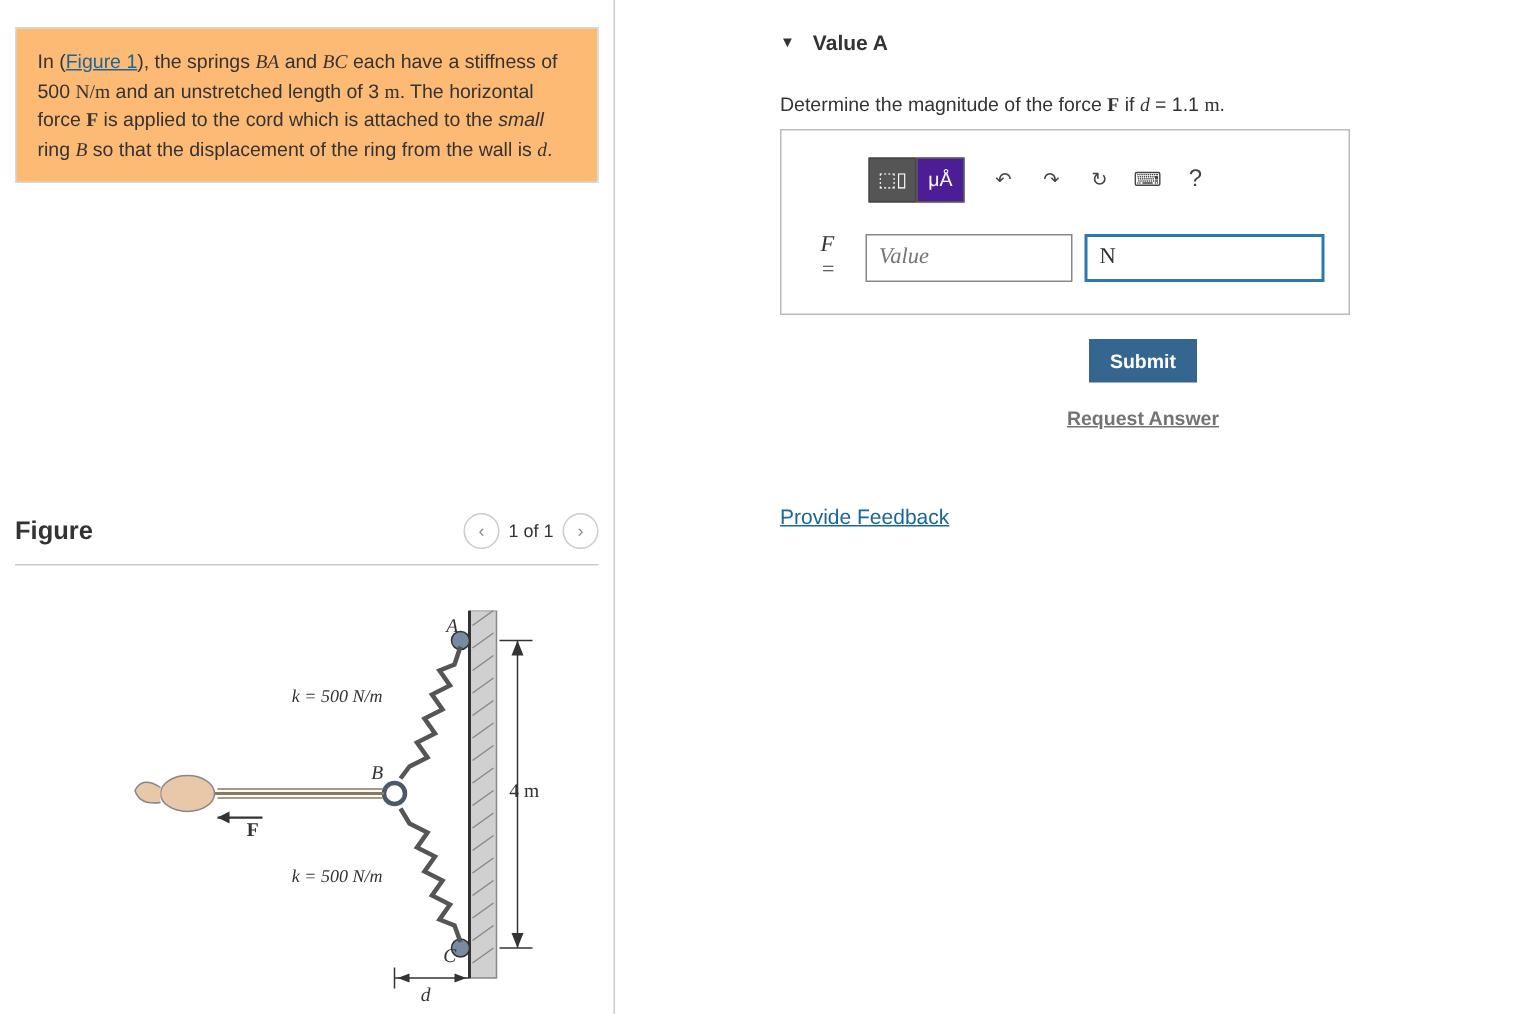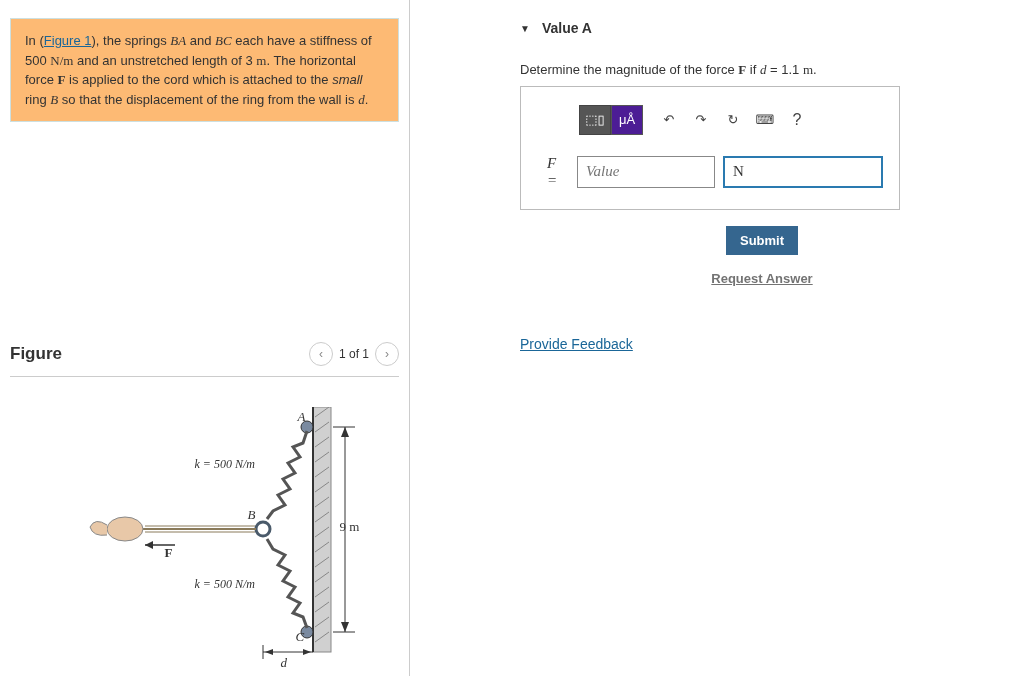--- a/index.html
+++ b/index.html
@@ -188,21 +188,21 @@
           <line x1="218" y1="238" x2="218" y2="252" stroke="#333"></line>
           <polygon points="220,245 228,242 228,248" fill="#333"></polygon>
           <polygon points="266,245 258,242 258,248" fill="#333"></polygon>
         </svg>
         <div style="position:absolute; left:253px; top:2px; font-style:italic; font-family:'Times New Roman';">A</div>
         <div style="position:absolute; left:203px; top:100px; font-style:italic; font-family:'Times New Roman';">B</div>
         <div style="position:absolute; left:251px; top:222px; font-style:italic; font-family:'Times New Roman';">C</div>
         <div style="position:absolute; left:120px; top:138px; font-weight:bold; font-family:'Times New Roman';">F</div>
         <div style="position:absolute; left:150px; top:50px; font-style:italic; font-size:12px; font-family:'Times New Roman';">k = 500 N/m</div>
         <div style="position:absolute; left:150px; top:170px; font-style:italic; font-size:12px; font-family:'Times New Roman';">k = 500 N/m</div>
-        <div style="position:absolute; left:295px; top:112px; font-size:13px; font-family:'Times New Roman';">9 m</div>
+        <div style="position:absolute; left:295px; top:112px; font-size:13px; font-family:'Times New Roman';">4 m</div>
         <div style="position:absolute; left:236px; top:248px; font-style:italic; font-family:'Times New Roman';">d</div>
       </div>
     </div>
   </div>
 </div>
 
 <div class="right-panel">
   <div class="part-header">
     <span class="tri">▼</span>
     <span class="part-title">Value A</span>

